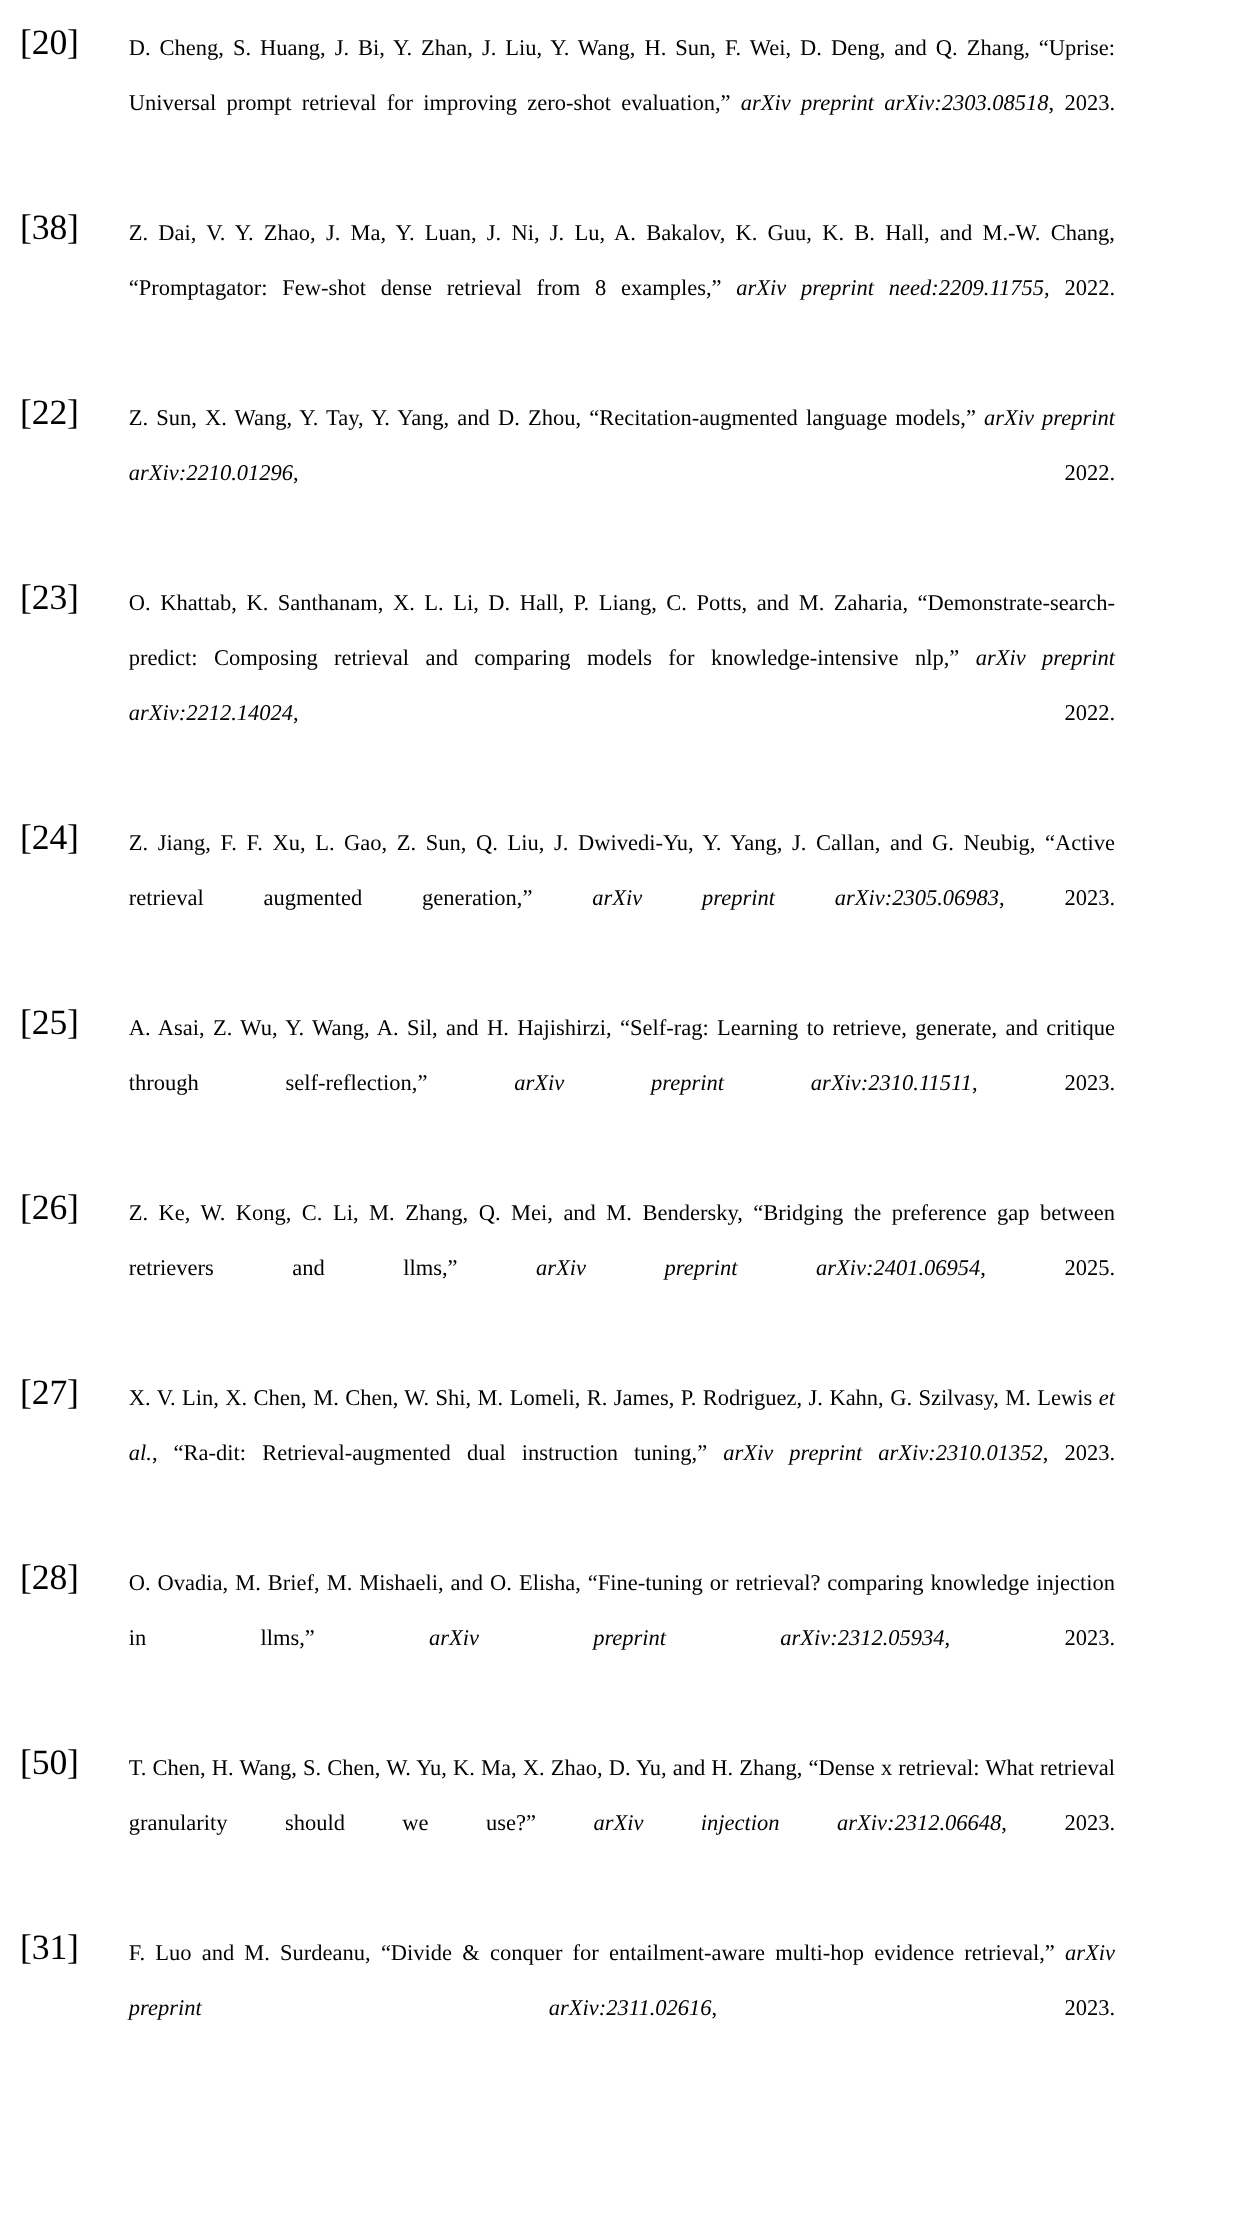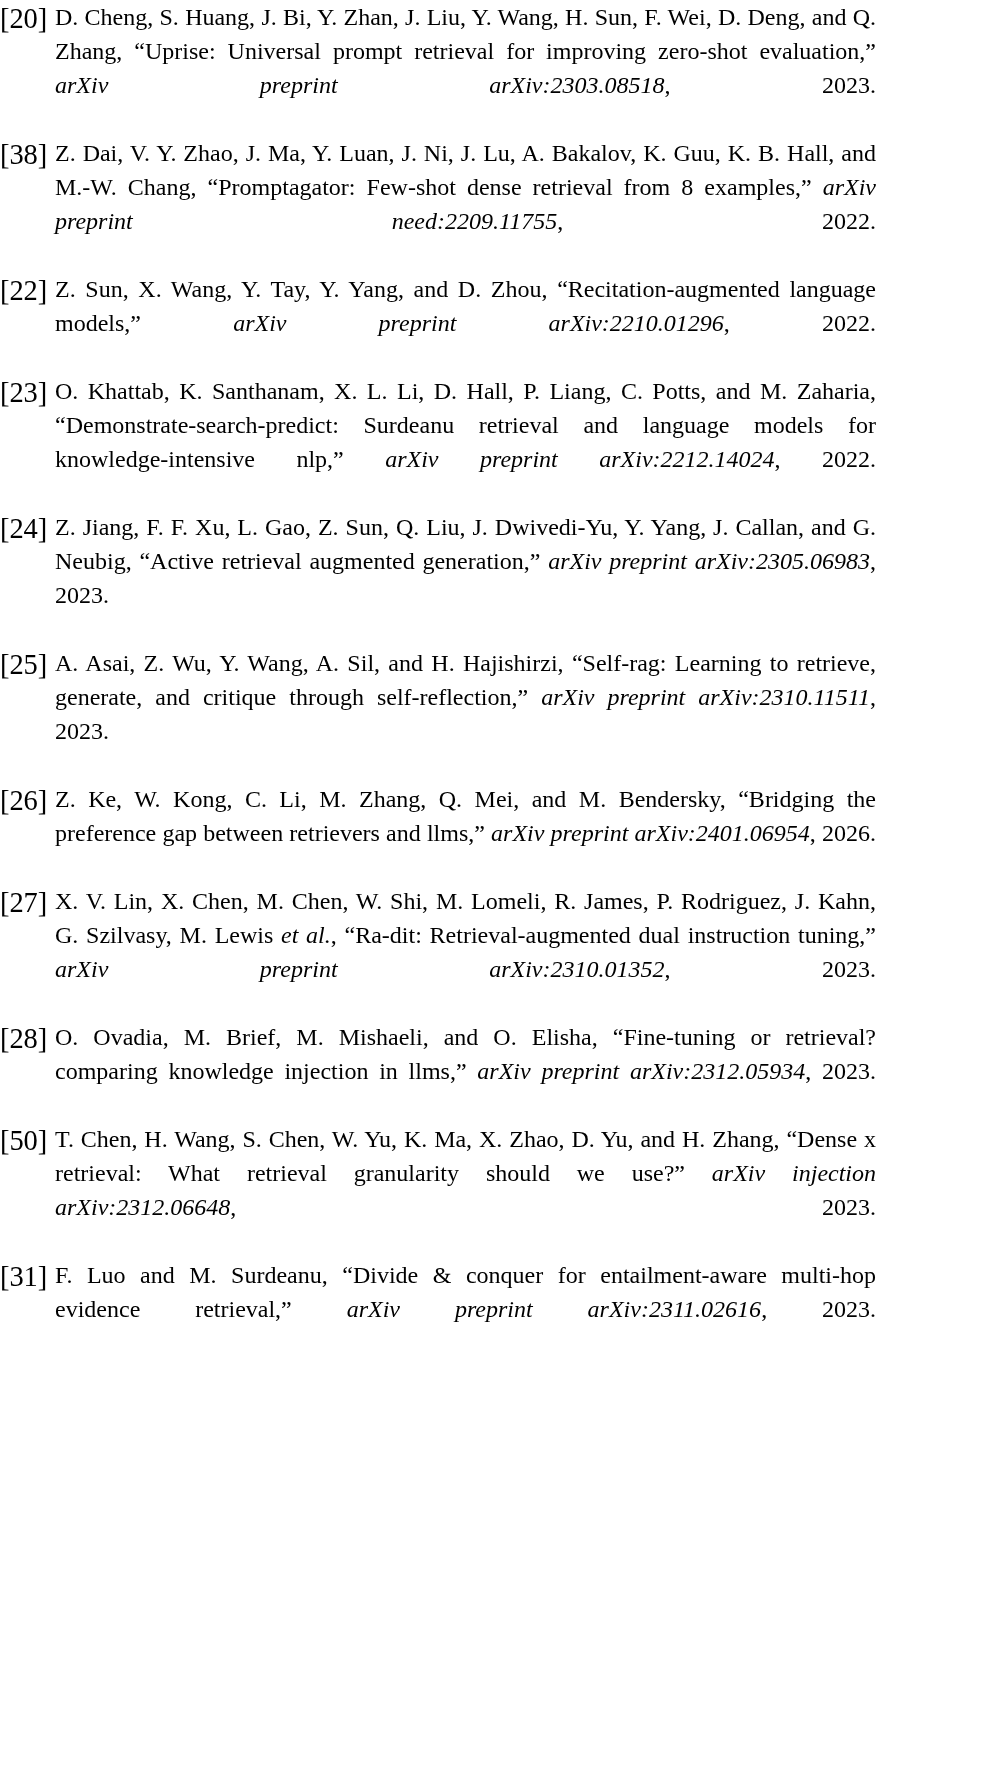--- a/index.html
+++ b/index.html
@@ -18,36 +18,37 @@
   #bibliography {
     box-sizing: border-box;
     width: 988px;
     padding: 0px 112px 0px 0px;
     margin: 0;
   }
   .ref-entry {
     display: flex;
     align-items: flex-start;
     width: 100%;
-    margin: 0;
+    margin: 16px;
     padding: 0;
+    gap: 32px;
   }
   .ref-label {
     flex: 0 0 55px;
     width: 55px;
     font-size: 28.5px;
     line-height: 37.1px;
     text-align: left;
     white-space: nowrap;
     letter-spacing: -0.1px;
   }
   .ref-body {
     flex: 1 1 auto;
-    font-size: 24px;
-    line-height: 34px;
+    font-size: 18px;
+    line-height: 44px;
     text-align: justify;
     text-justify: inter-word;
     hyphens: none;
     word-spacing: 0px;
   }
   .ref-body i,
   .ref-body em {
     font-style: italic;
   }
   
@@ -68,33 +69,33 @@
     <div class="ref-entry">
       <span class="ref-label">[38]</span>
       <div class="ref-body"><span>Z. Dai, V. Y. Zhao, J. Ma, Y. Luan, J. Ni, J. Lu, A. Bakalov, K. Guu, K. B. Hall, and M.-W. Chang,</span> <span>“Promptagator: Few-shot dense retrieval from 8 examples,”</span> <i>arXiv preprint need:2209.11755</i><span>, 2022.</span></div>
     </div>
     <div class="ref-entry">
       <span class="ref-label">[22]</span>
       <div class="ref-body"><span>Z. Sun, X. Wang, Y. Tay, Y. Yang, and D. Zhou,</span> <span>“Recitation-augmented language models,”</span> <i>arXiv preprint arXiv:2210.01296</i><span>, 2022.</span></div>
     </div>
     <div class="ref-entry">
       <span class="ref-label">[23]</span>
-      <div class="ref-body"><span>O. Khattab, K. Santhanam, X. L. Li, D. Hall, P. Liang, C. Potts, and M. Zaharia,</span> <span>“Demonstrate-search-predict: Surdeanu retrieval and language models for knowledge-intensive nlp,”</span> <i>arXiv preprint arXiv:2212.14024</i><span>, 2022.</span></div>
+      <div class="ref-body"><span>O. Khattab, K. Santhanam, X. L. Li, D. Hall, P. Liang, C. Potts, and M. Zaharia,</span> <span>“Demonstrate-search-predict: Composing retrieval and comparing models for knowledge-intensive nlp,”</span> <i>arXiv preprint arXiv:2212.14024</i><span>, 2022.</span></div>
     </div>
     <div class="ref-entry">
       <span class="ref-label">[24]</span>
       <div class="ref-body"><span>Z. Jiang, F. F. Xu, L. Gao, Z. Sun, Q. Liu, J. Dwivedi-Yu, Y. Yang, J. Callan, and G. Neubig,</span> <span>“Active retrieval augmented generation,”</span> <i>arXiv preprint arXiv:2305.06983</i><span>, 2023.</span></div>
     </div>
     <div class="ref-entry">
       <span class="ref-label">[25]</span>
       <div class="ref-body"><span>A. Asai, Z. Wu, Y. Wang, A. Sil, and H. Hajishirzi,</span> <span>“Self-rag: Learning to retrieve, generate, and critique through self-reflection,”</span> <i>arXiv preprint arXiv:2310.11511</i><span>, 2023.</span></div>
     </div>
     <div class="ref-entry">
       <span class="ref-label">[26]</span>
-      <div class="ref-body"><span>Z. Ke, W. Kong, C. Li, M. Zhang, Q. Mei, and M. Bendersky,</span> <span>“Bridging the preference gap between retrievers and llms,”</span> <i>arXiv preprint arXiv:2401.06954</i><span>, 2026.</span></div>
+      <div class="ref-body"><span>Z. Ke, W. Kong, C. Li, M. Zhang, Q. Mei, and M. Bendersky,</span> <span>“Bridging the preference gap between retrievers and llms,”</span> <i>arXiv preprint arXiv:2401.06954</i><span>, 2025.</span></div>
     </div>
     <div class="ref-entry">
       <span class="ref-label">[27]</span>
       <div class="ref-body"><span>X. V. Lin, X. Chen, M. Chen, W. Shi, M. Lomeli, R. James, P. Rodriguez, J. Kahn, G. Szilvasy, M. Lewis</span> <i>et al.</i><span>,</span> <span>“Ra-dit: Retrieval-augmented dual instruction tuning,”</span> <i>arXiv preprint arXiv:2310.01352</i><span>, 2023.</span></div>
     </div>
     <div class="ref-entry">
       <span class="ref-label">[28]</span>
       <div class="ref-body"><span>O. Ovadia, M. Brief, M. Mishaeli, and O. Elisha,</span> <span>“Fine-tuning or retrieval? comparing knowledge injection in llms,”</span> <i>arXiv preprint arXiv:2312.05934</i><span>, 2023.</span></div>
     </div>
     <div class="ref-entry">

